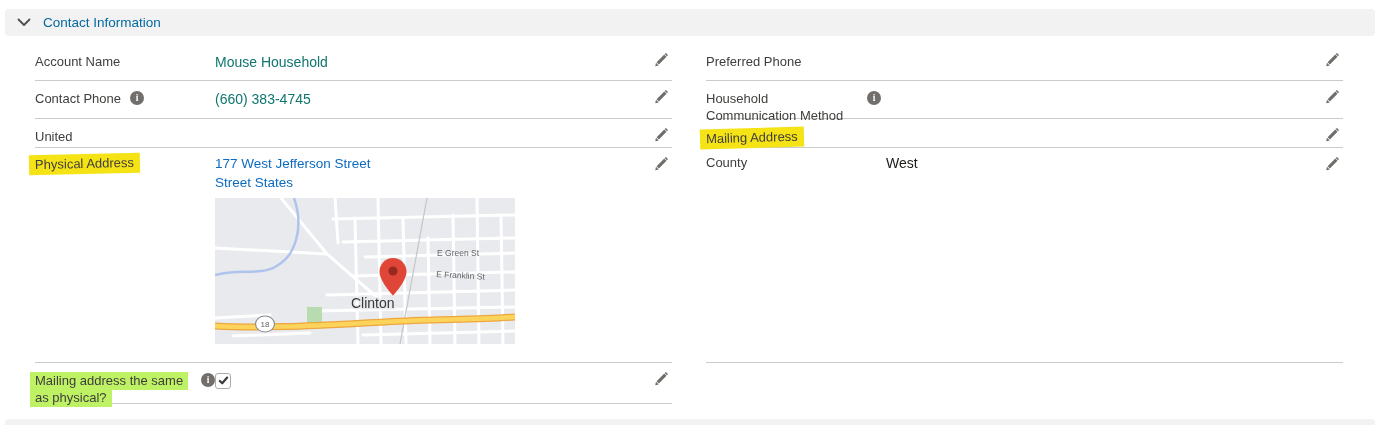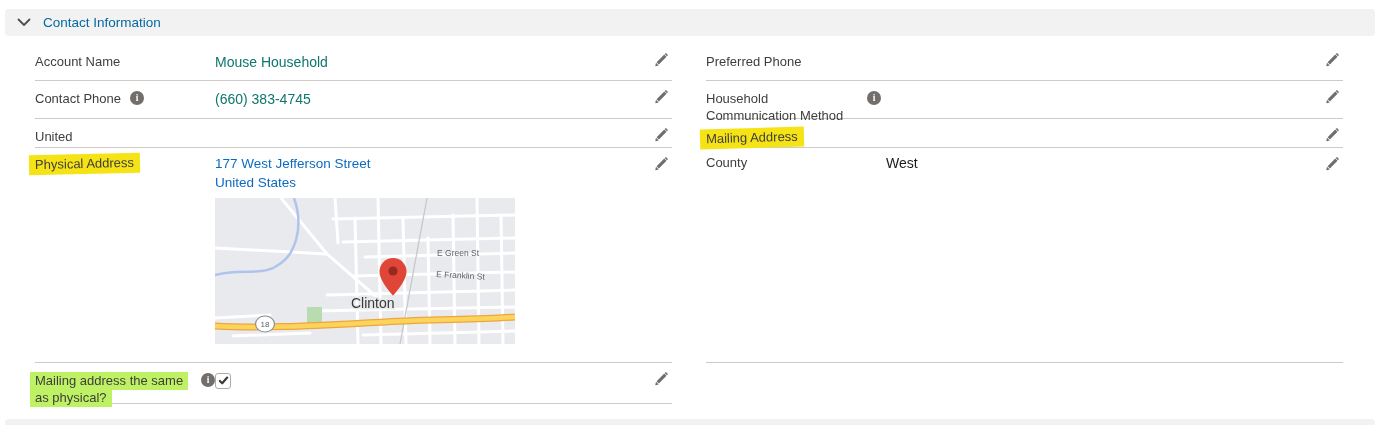--- a/index.html
+++ b/index.html
@@ -174,21 +174,21 @@
           </svg>
       </button>
     </div>
 
     <div class="cell tall">
       <span class="field-label">
           <span class="lbl-text hl">Physical Address</span>
         </span>
       <span class="field-value">
         <a href="#" class="addr-link">177 West Jefferson Street</a>
-        <a href="#" class="addr-link">United States</a>
+        <a href="#" class="addr-link">Street States</a>
 
         <div class="map-box">
           <svg width="300" height="146" viewBox="0 0 300 146">
             <rect width="300" height="146" fill="#e9eaed"></rect>
 
             <g stroke="#ffffff" stroke-width="3" fill="none" stroke-linecap="round">
               <path d="M0,50 L112,56"></path>
               <path d="M66,0 L112,56 L165,102"></path>
               <path d="M0,120 L55,117"></path>
               <path d="M18,138 L95,135"></path>

